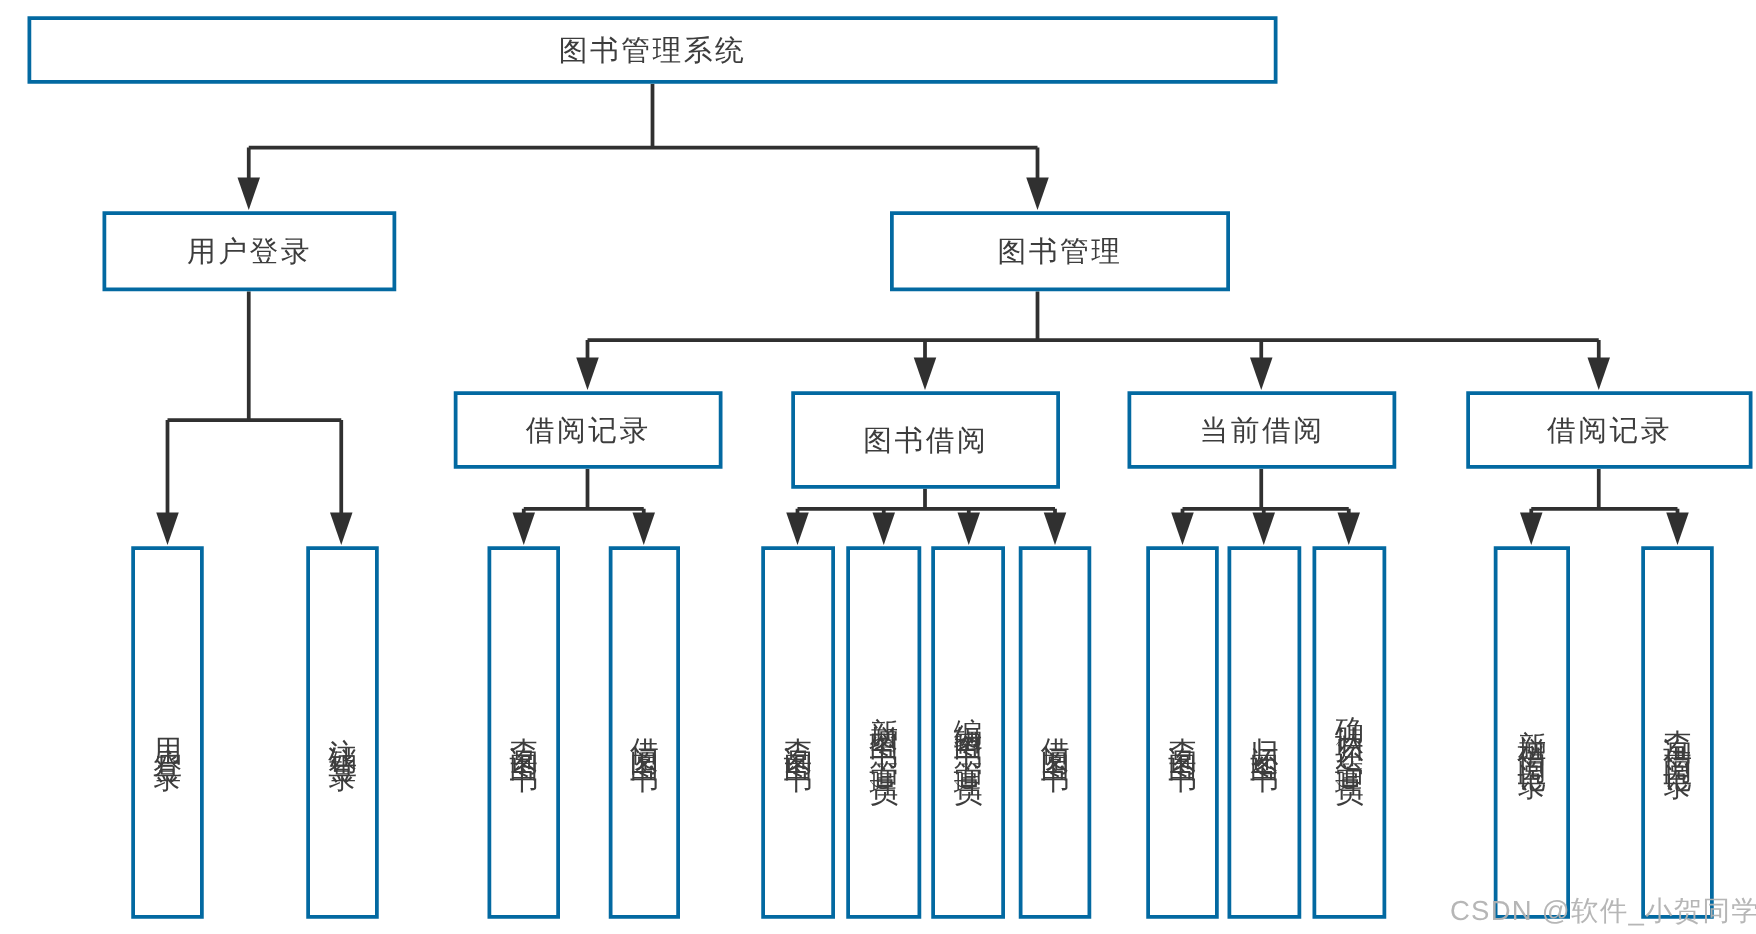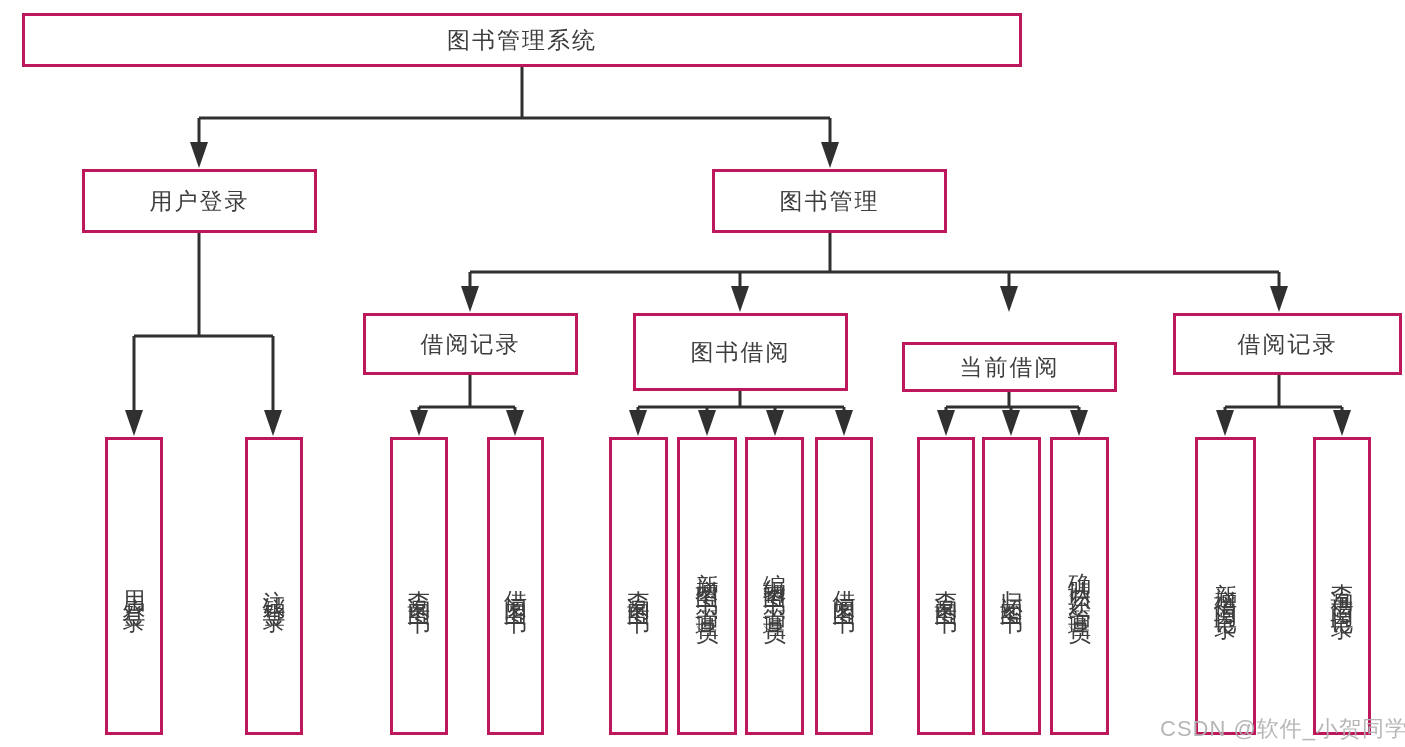--- a/index.html
+++ b/index.html
@@ -22,21 +22,21 @@
   .connectors {
     position: absolute;
     left: 0;
     top: 0;
     width: 1405px;
     height: 747px;
   }
   .node {
     position: absolute;
     box-sizing: border-box;
-    border: 3px solid #be185d;
+    border: 3px solid #0369a1;
     background: #ffffff;
     color: #3d3d3d;
     display: flex;
     align-items: center;
     justify-content: center;
     text-align: center;
   }
   .hnode {
     font-size: 23px;
     letter-spacing: 2px;
@@ -103,25 +103,25 @@
       <polygon points="1002,410 1020,410 1011,436"></polygon>
       <polygon points="1070,410 1088,410 1079,436"></polygon>
       <polygon points="1216,410 1234,410 1225,436"></polygon>
       <polygon points="1333,410 1351,410 1342,436"></polygon>
     </g>
   </svg>
 
   <div class="node hnode" style="left:22px; top:13px; width:1000px; height:54px;">图书管理系统</div>
 
   <div class="node hnode" style="left:82px; top:169px; width:235px; height:64px;">用户登录</div>
-  <div class="node hnode" style="left:712px; top:169px; width:235px; height:64px;">图书管理</div>
+  <div class="node hnode" style="left:712px; top:169px; width:272px; height:64px;">图书管理</div>
 
   <div class="node hnode" style="left:363px; top:313px; width:215px; height:62px;">借阅记录</div>
   <div class="node hnode" style="left:633px; top:313px; width:215px; height:78px;">图书借阅</div>
-  <div class="node hnode" style="left:902px; top:313px; width:215px; height:50px;margin-top:29px;">当前借阅</div>
+  <div class="node hnode" style="left:902px; top:313px; width:215px; height:62px;">当前借阅</div>
   <div class="node hnode" style="left:1173px; top:313px; width:229px; height:62px;">借阅记录</div>
 
   <div class="node vnode" style="left:105px; top:437px; width:58px; height:298px;">
     <span class="vtext">用户登录</span>
   </div>
   <div class="node vnode" style="left:245px; top:437px; width:58px; height:298px;">
     <span class="vtext">注销登录</span>
   </div>
 
   <div class="node vnode" style="left:390px; top:437px; width:58px; height:298px;">

